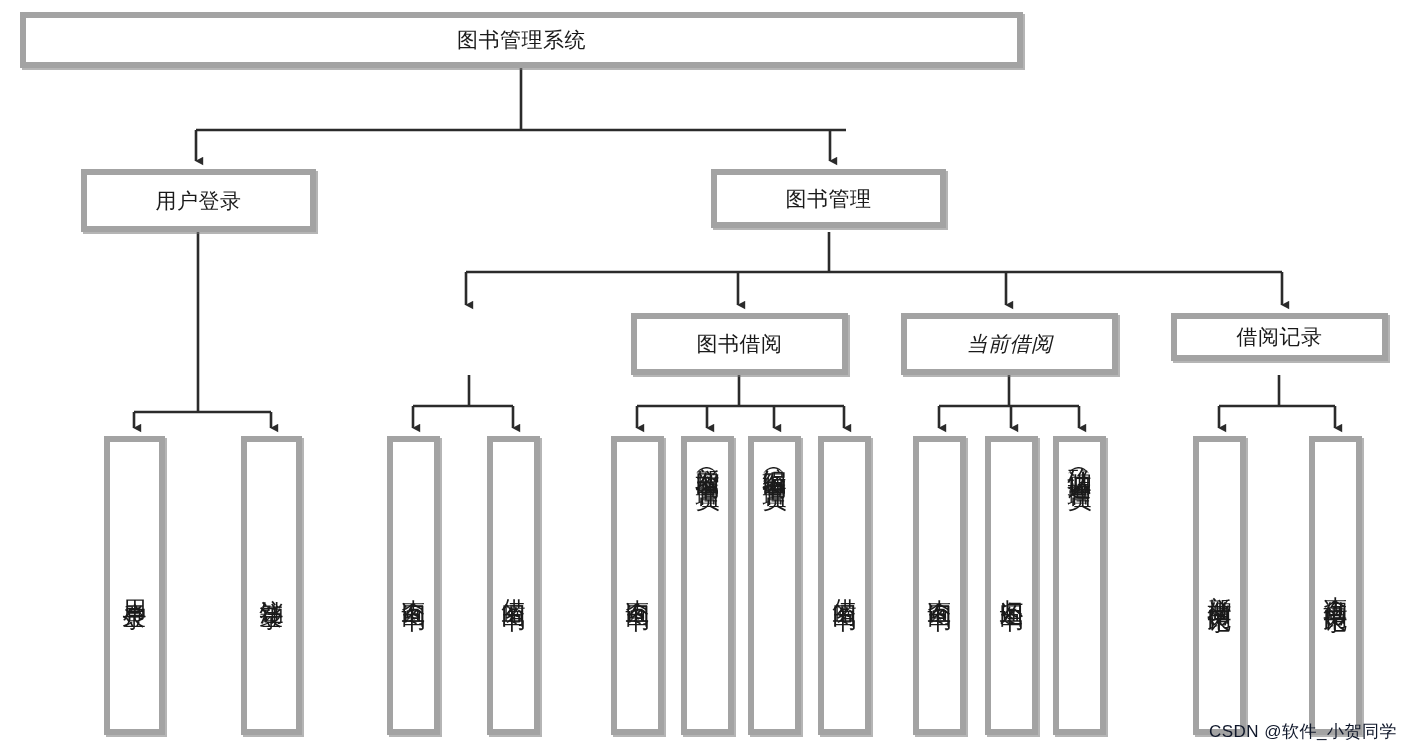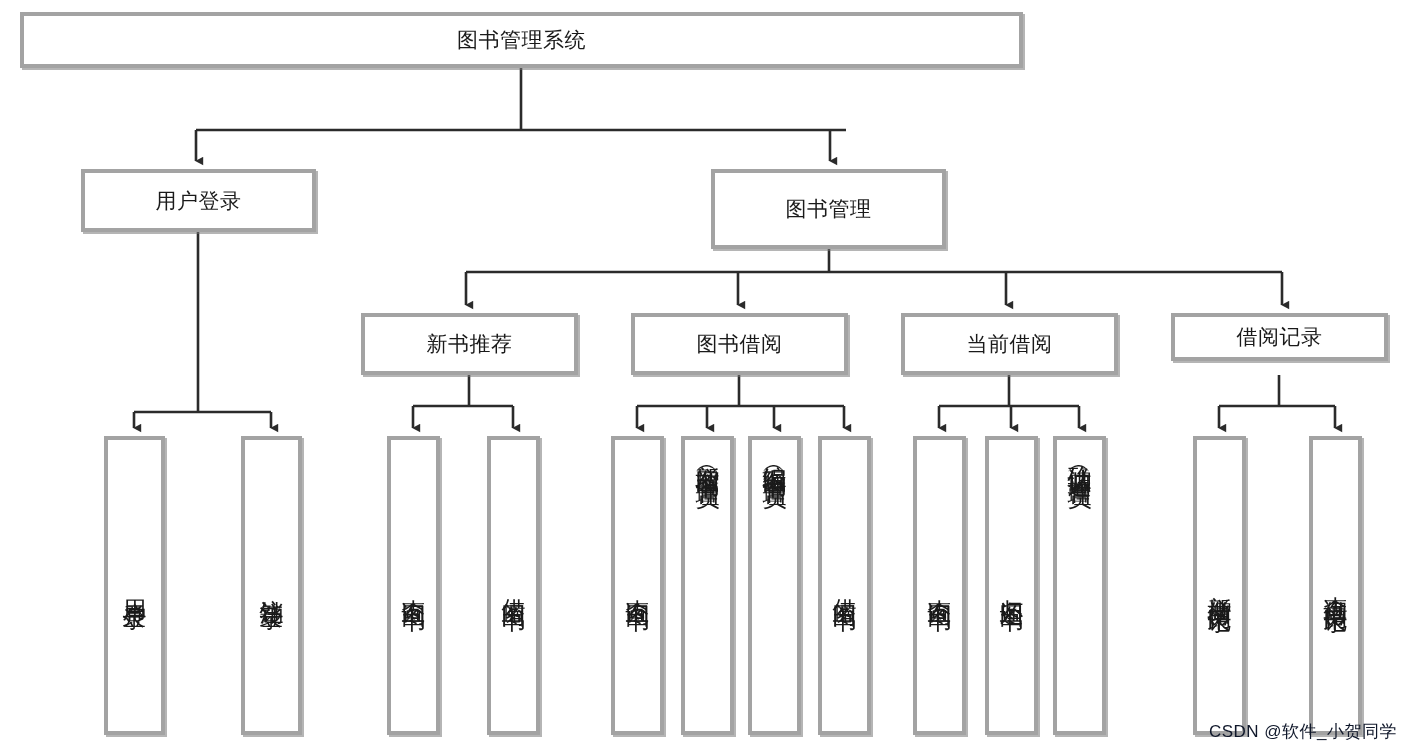--- a/index.html
+++ b/index.html
@@ -22,21 +22,21 @@
     left: 0;
     top: 0;
     width: 1405px;
     height: 747px;
     pointer-events: none;
   }
   .node {
     position: absolute;
     box-sizing: border-box;
     background: #ffffff;
-    border: 4px solid #a3a3a3;
+    border: 6px solid #a3a3a3;
     box-shadow: 2px 2px 0 rgba(120,120,120,0.55);
     display: flex;
     align-items: center;
     justify-content: center;
     color: #1a1a1a;
   }
   .node .lbl {
     display: block;
     text-align: center;
     line-height: 1.12;
@@ -128,31 +128,28 @@
     </g>
   </svg>
 
   <div class="node horiz" style="left:20px;top:12px;width:1003px;height:56px;">
     <span class="lbl">图书管理系统</span>
   </div>
 
   <div class="node horiz" style="left:81px;top:169px;width:235px;height:63px;">
     <span class="lbl">用户登录</span>
   </div>
-  <div class="node horiz" style="left:711px;top:169px;width:235px;height:80px;">
+  <div class="node horiz" style="left:711px;top:169px;width:235px;height:59px;">
     <span class="lbl">图书管理</span>
   </div>
 
-  <div class="node horiz" style="left:361px;top:313px;width:217px;height:62px;">
-    <span class="lbl">新书推荐</span>
-  </div>
   <div class="node horiz" style="left:631px;top:313px;width:217px;height:62px;">
     <span class="lbl">图书借阅</span>
   </div>
-  <div class="node horiz" style="left:901px;top:313px;width:217px;height:62px;">
+  <div class="node horiz" style="left:901px;top:313px;width:217px;height:62px;font-style:italic;">
     <span class="lbl">当前借阅</span>
   </div>
   <div class="node horiz" style="left:1171px;top:313px;width:217px;height:48px;">
     <span class="lbl">借阅记录</span>
   </div>
 
   <div class="node vert mid" style="left:104px;top:436px;width:61px;height:299px;">
     <span class="lbl">用户登录</span>
   </div>
   <div class="node vert mid" style="left:241px;top:436px;width:61px;height:299px;">

